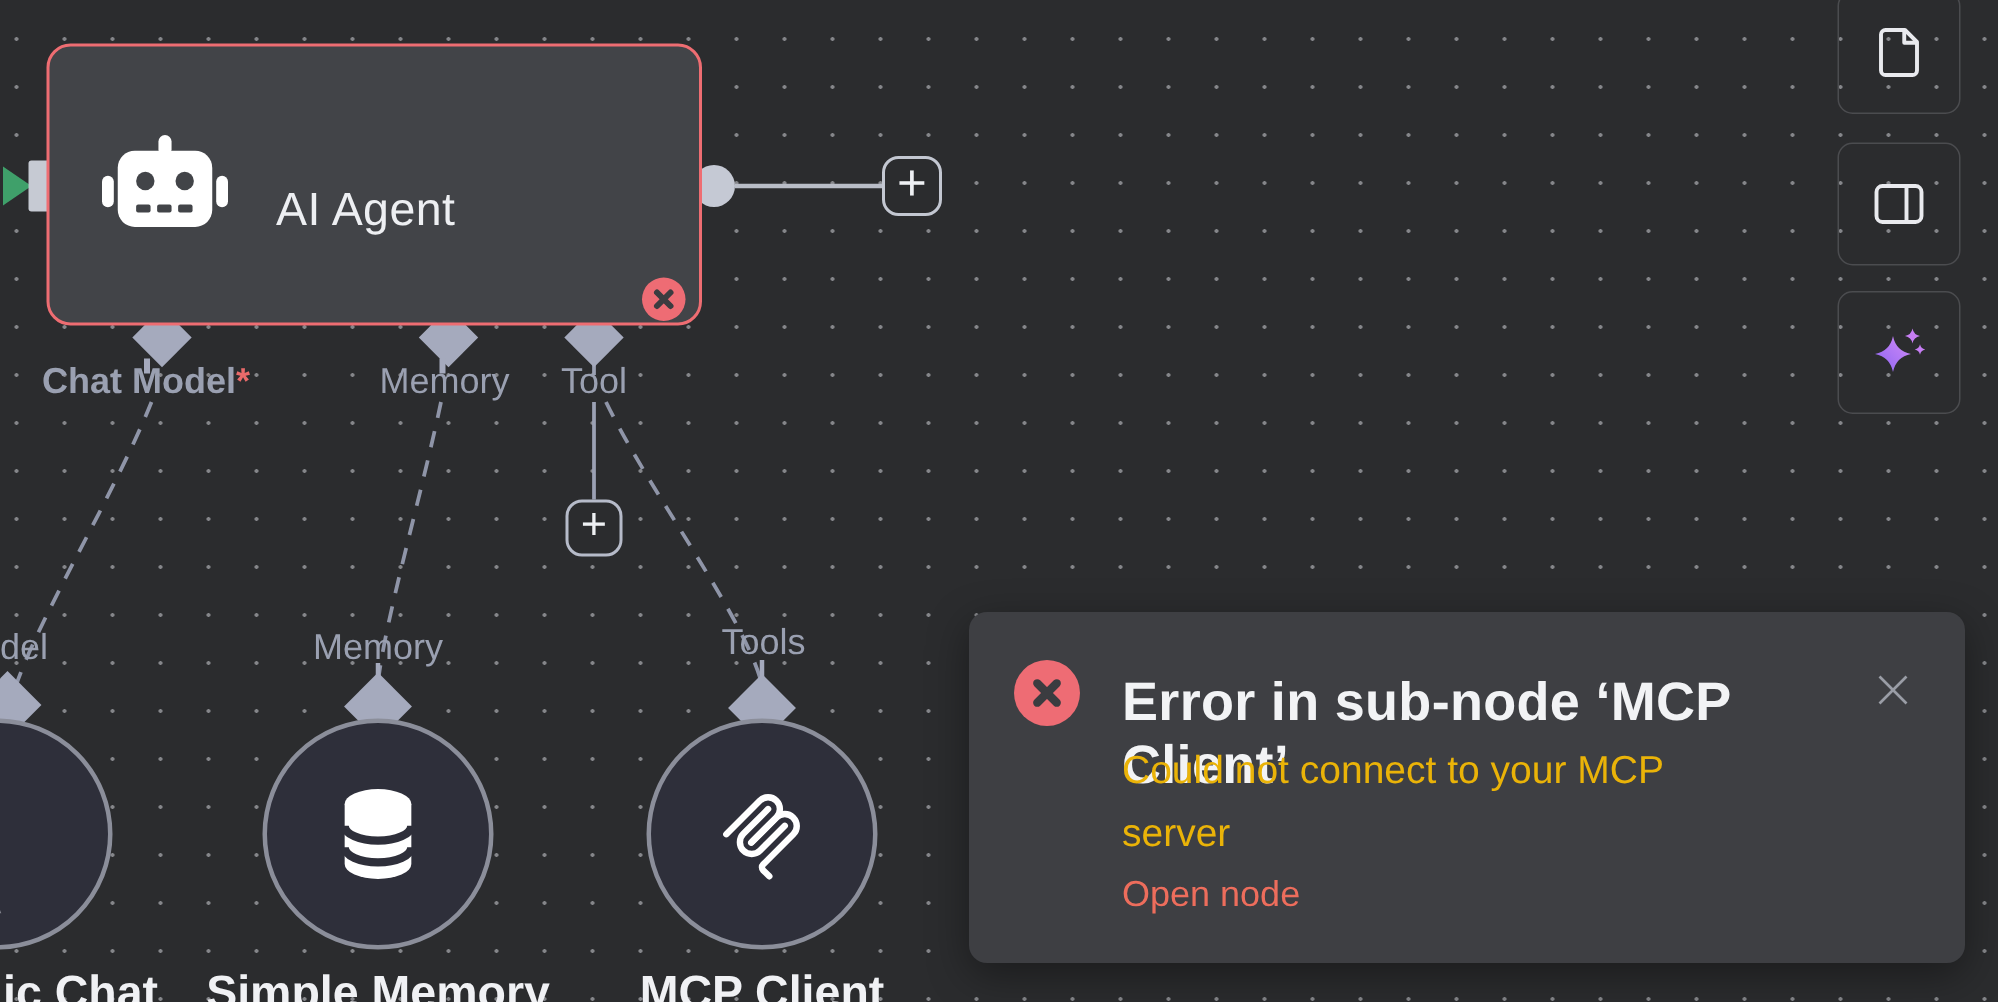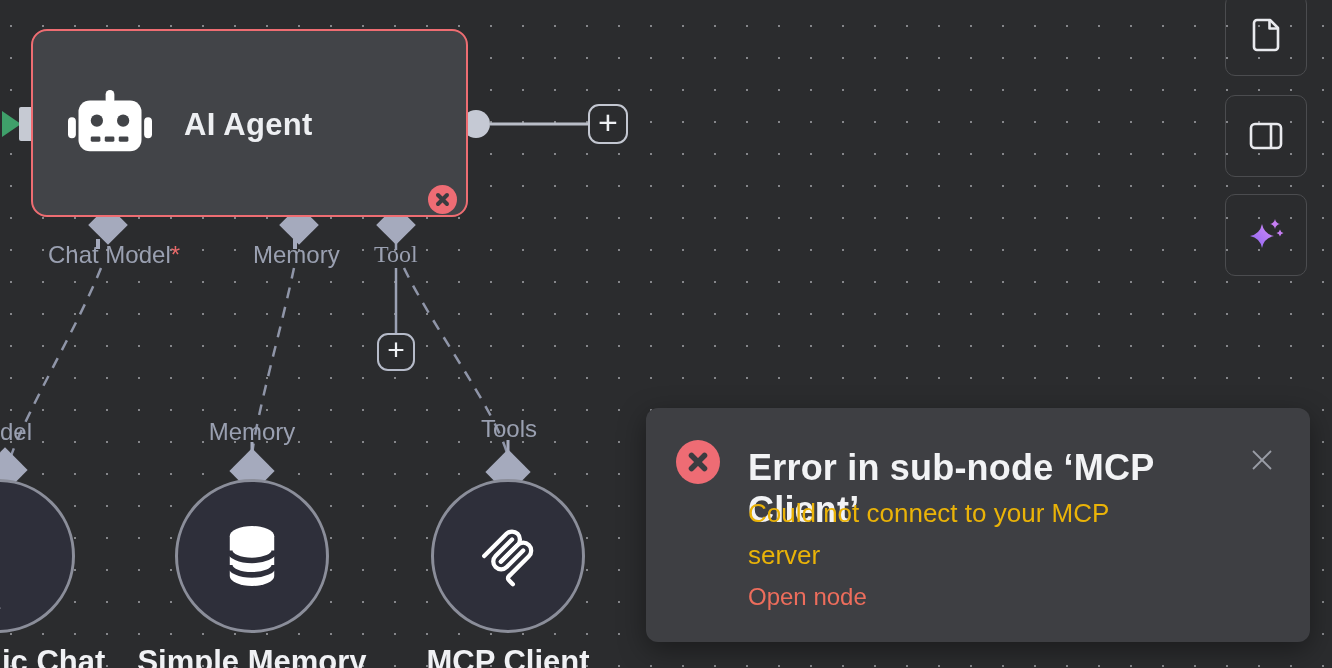--- a/index.html
+++ b/index.html
@@ -17,23 +17,23 @@
   }
   svg.layer { position:absolute; left:0; top:0; width:1332px; height:668px; pointer-events:none; }
 
   
   .agent-node {
     position:absolute; left:31px; top:29px; width:437px; height:188px;
     background:#424448; border:2.5px solid #ee6d72; border-radius:16px;
     display:flex; align-items:center;
   }
   .agent-title {
-    position:absolute; left:151px; top:0; height:188px;
+    position:absolute; left:151px; top:15px; height:188px;
     display:flex; align-items:center;
-    font-size:31px; font-weight:700; color:#edeff2; letter-spacing:.3px;text-align:center;
+    font-size:31px; font-weight:400; color:#edeff2; letter-spacing:.3px;text-align:center;
   }
   .robot-wrap { position:absolute; left:35px; top:57px; width:84px; height:74px; }
   .error-badge {
     position:absolute; right:9px; bottom:1px; width:29px; height:29px;
     background:#ee6c74; border-radius:50%;
     display:flex; align-items:center; justify-content:center;
   }
 
   
   .plus-btn {
@@ -162,27 +162,27 @@
     </div>
   </div>
 
   <div class="plus-btn plus-big">
     <span>+</span>
   </div>
   <div class="plus-btn plus-small">
     <span>+</span>
   </div>
 
-  <div class="port-label" style="left:48px; top:241px;">
+  <div class="port-label" style="left:28px; top:241px;font-weight:bold;">
     <span>Chat Model</span><span class="req">*</span>
   </div>
   <div class="port-label" style="left:253px; top:241px;">
     <span>Memory</span><span class="req"></span>
   </div>
-  <div class="port-label" style="left:374px; top:241px;font-family:Liberation Serif, serif;">
+  <div class="port-label" style="left:374px; top:241px;">
     <span>Tool</span><span class="req"></span>
   </div>
 
   <div class="port-label" style="left:0px; top:418px;">del</div>
   <div class="port-label centered" style="left:252px; top:418px;">Memory</div>
   <div class="port-label centered" style="left:509px; top:415px;">Tools</div>
 
   <div class="circle-node" style="left:-79px; top:479px;">
     <svg width="154" height="154" viewBox="0 0 154 154">
       <polygon points="78,22 98,22 142,132 122,132" fill="#83858f" transform="translate(-62 0)"></polygon>

